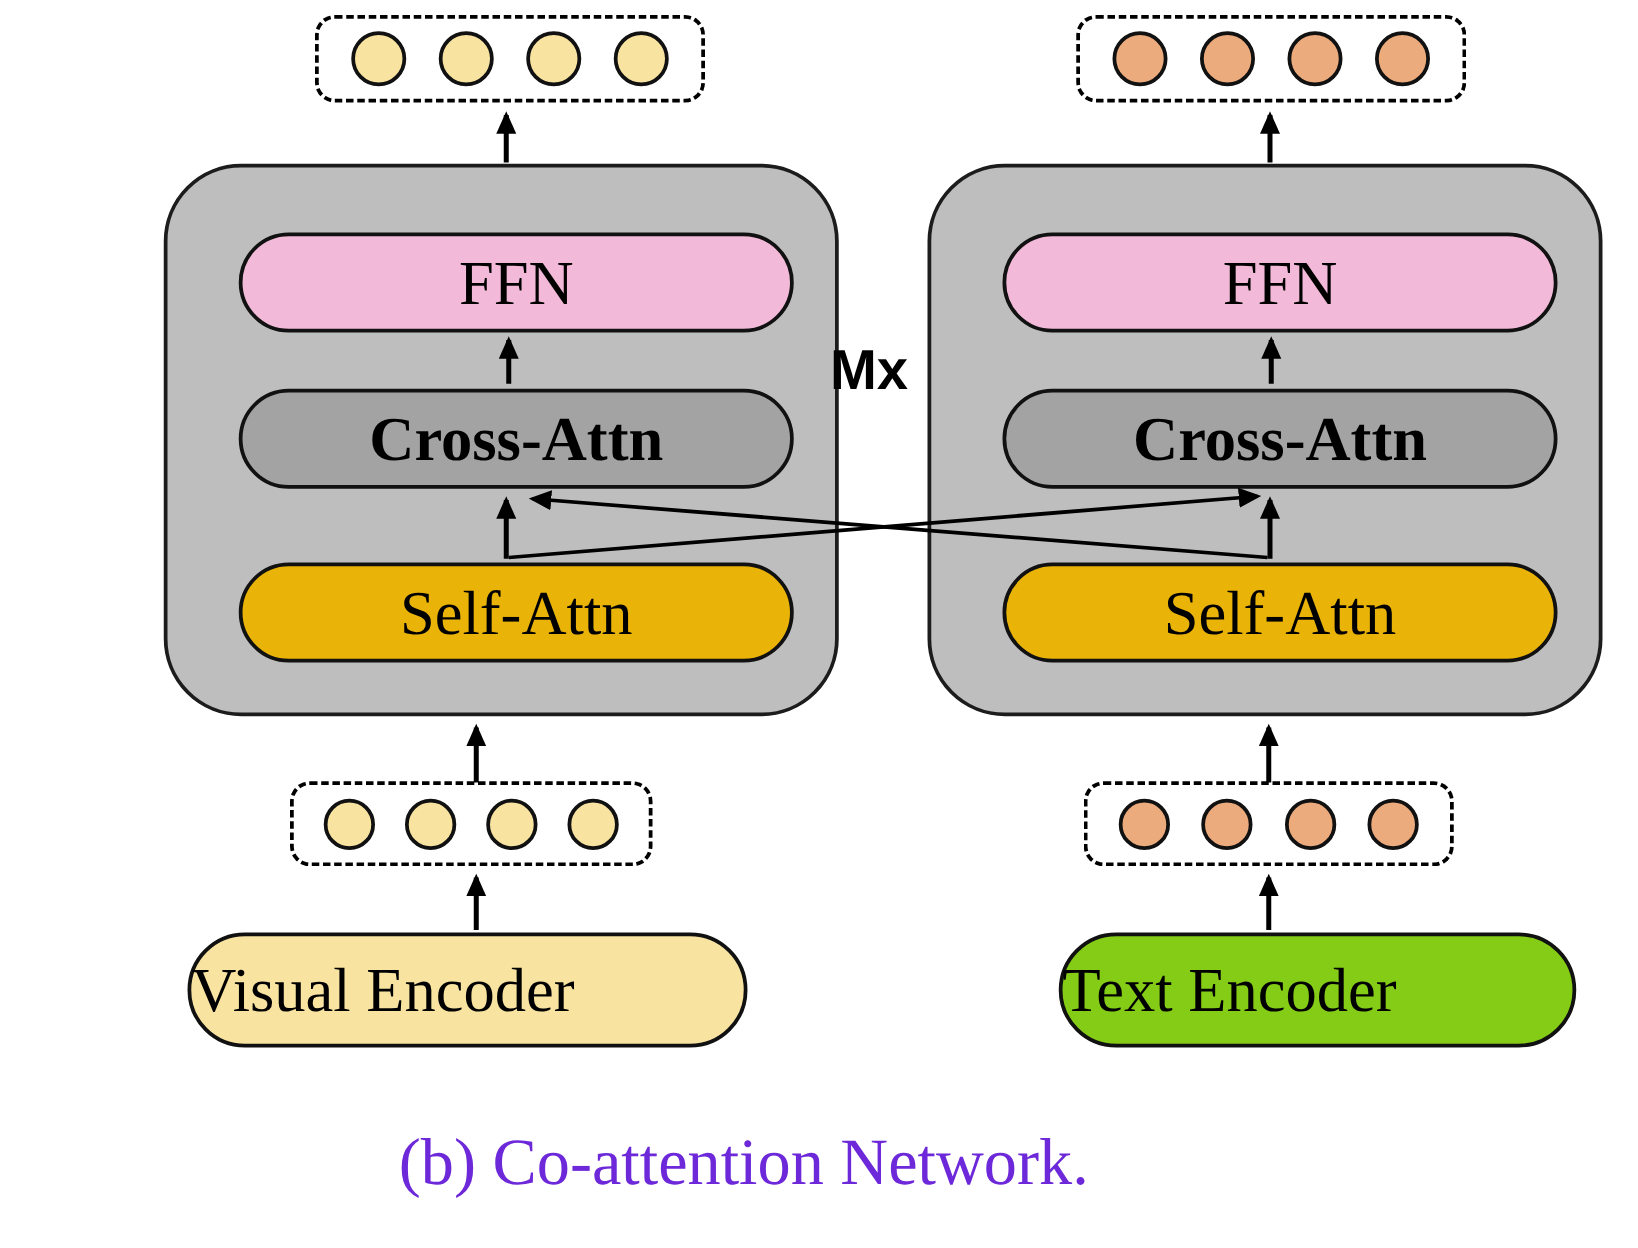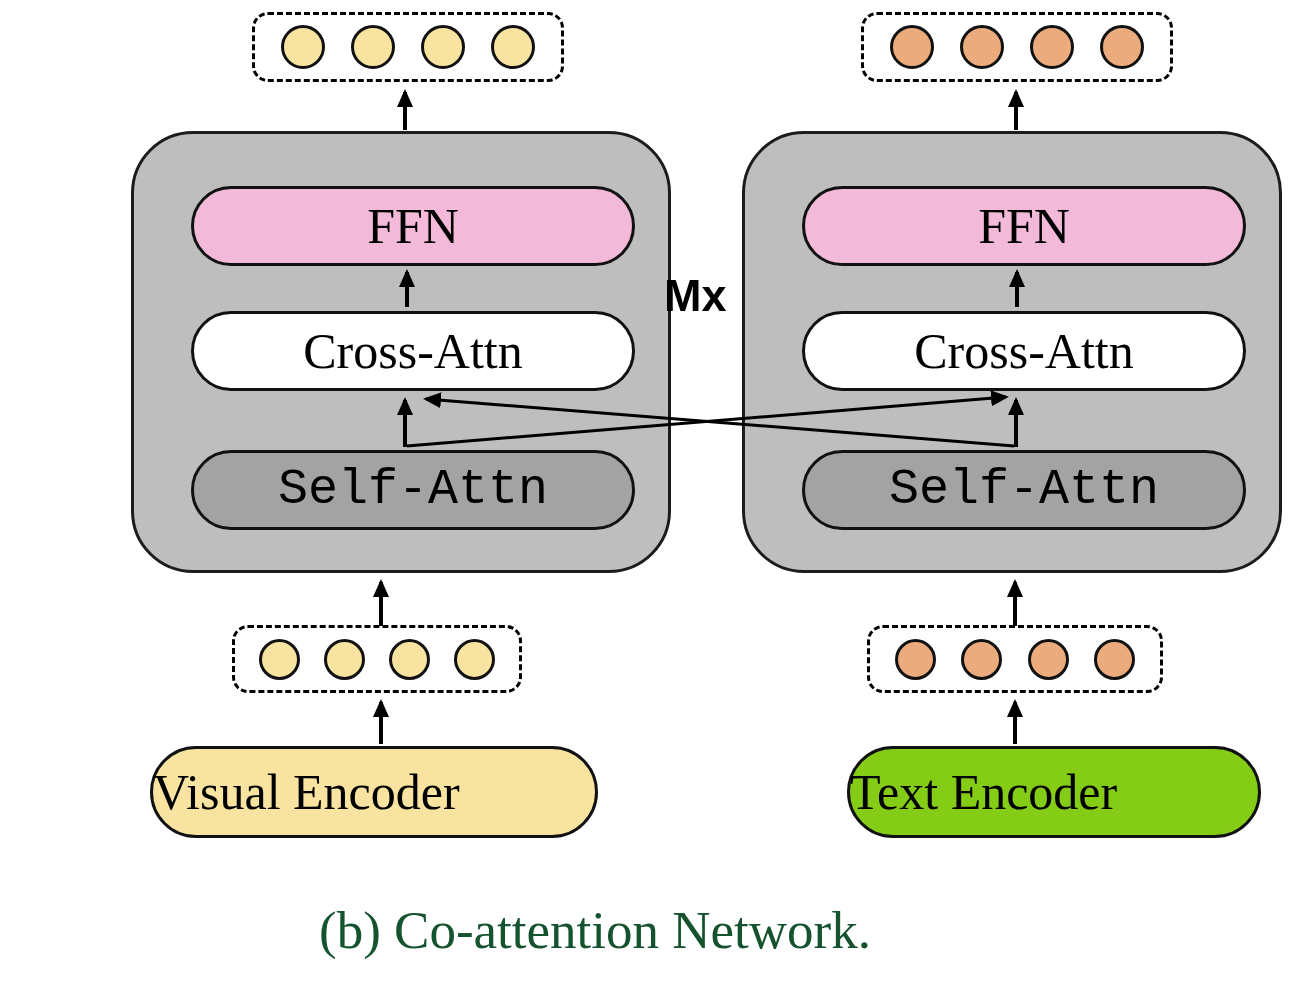--- a/index.html
+++ b/index.html
@@ -36,22 +36,22 @@
     border: 3px solid #111111;
     border-radius: 40px;
     display: flex;
     align-items: center;
     justify-content: center;
     font-size: 50px;
     color: #000000;
     line-height: 1;
   }
   .pill.ffn   { top: 52px;  background: #f2b9d8; }
-  .pill.cross { top: 177px; background: #ffffff; }
-  .pill.self  { top: 316px; background: #a3a3a3; font-family: Liberation Mono, monospace; }
+  .pill.cross { top: 177px; background: #a3a3a3; font-weight: bold; }
+  .pill.self  { top: 316px; background: #eab308; }
 
   
   .token-box {
     position: absolute;
     border: 3px dashed #000000;
     border-radius: 16px;
     display: flex;
     align-items: center;
     justify-content: space-evenly;
   }
@@ -98,21 +98,21 @@
   }
 
   
   .caption {
     position: absolute;
     left: 130px;
     top: 900px;
     width: 930px;
     text-align: center;
     font-size: 53px;
-    color: #14532d;
+    color: #6d28d9;
   }
 
   svg.arrows {
     position: absolute;
     left: 0; top: 0;
     width: 1310px;
     height: 998px;
     pointer-events: none;
   }
 </style>

